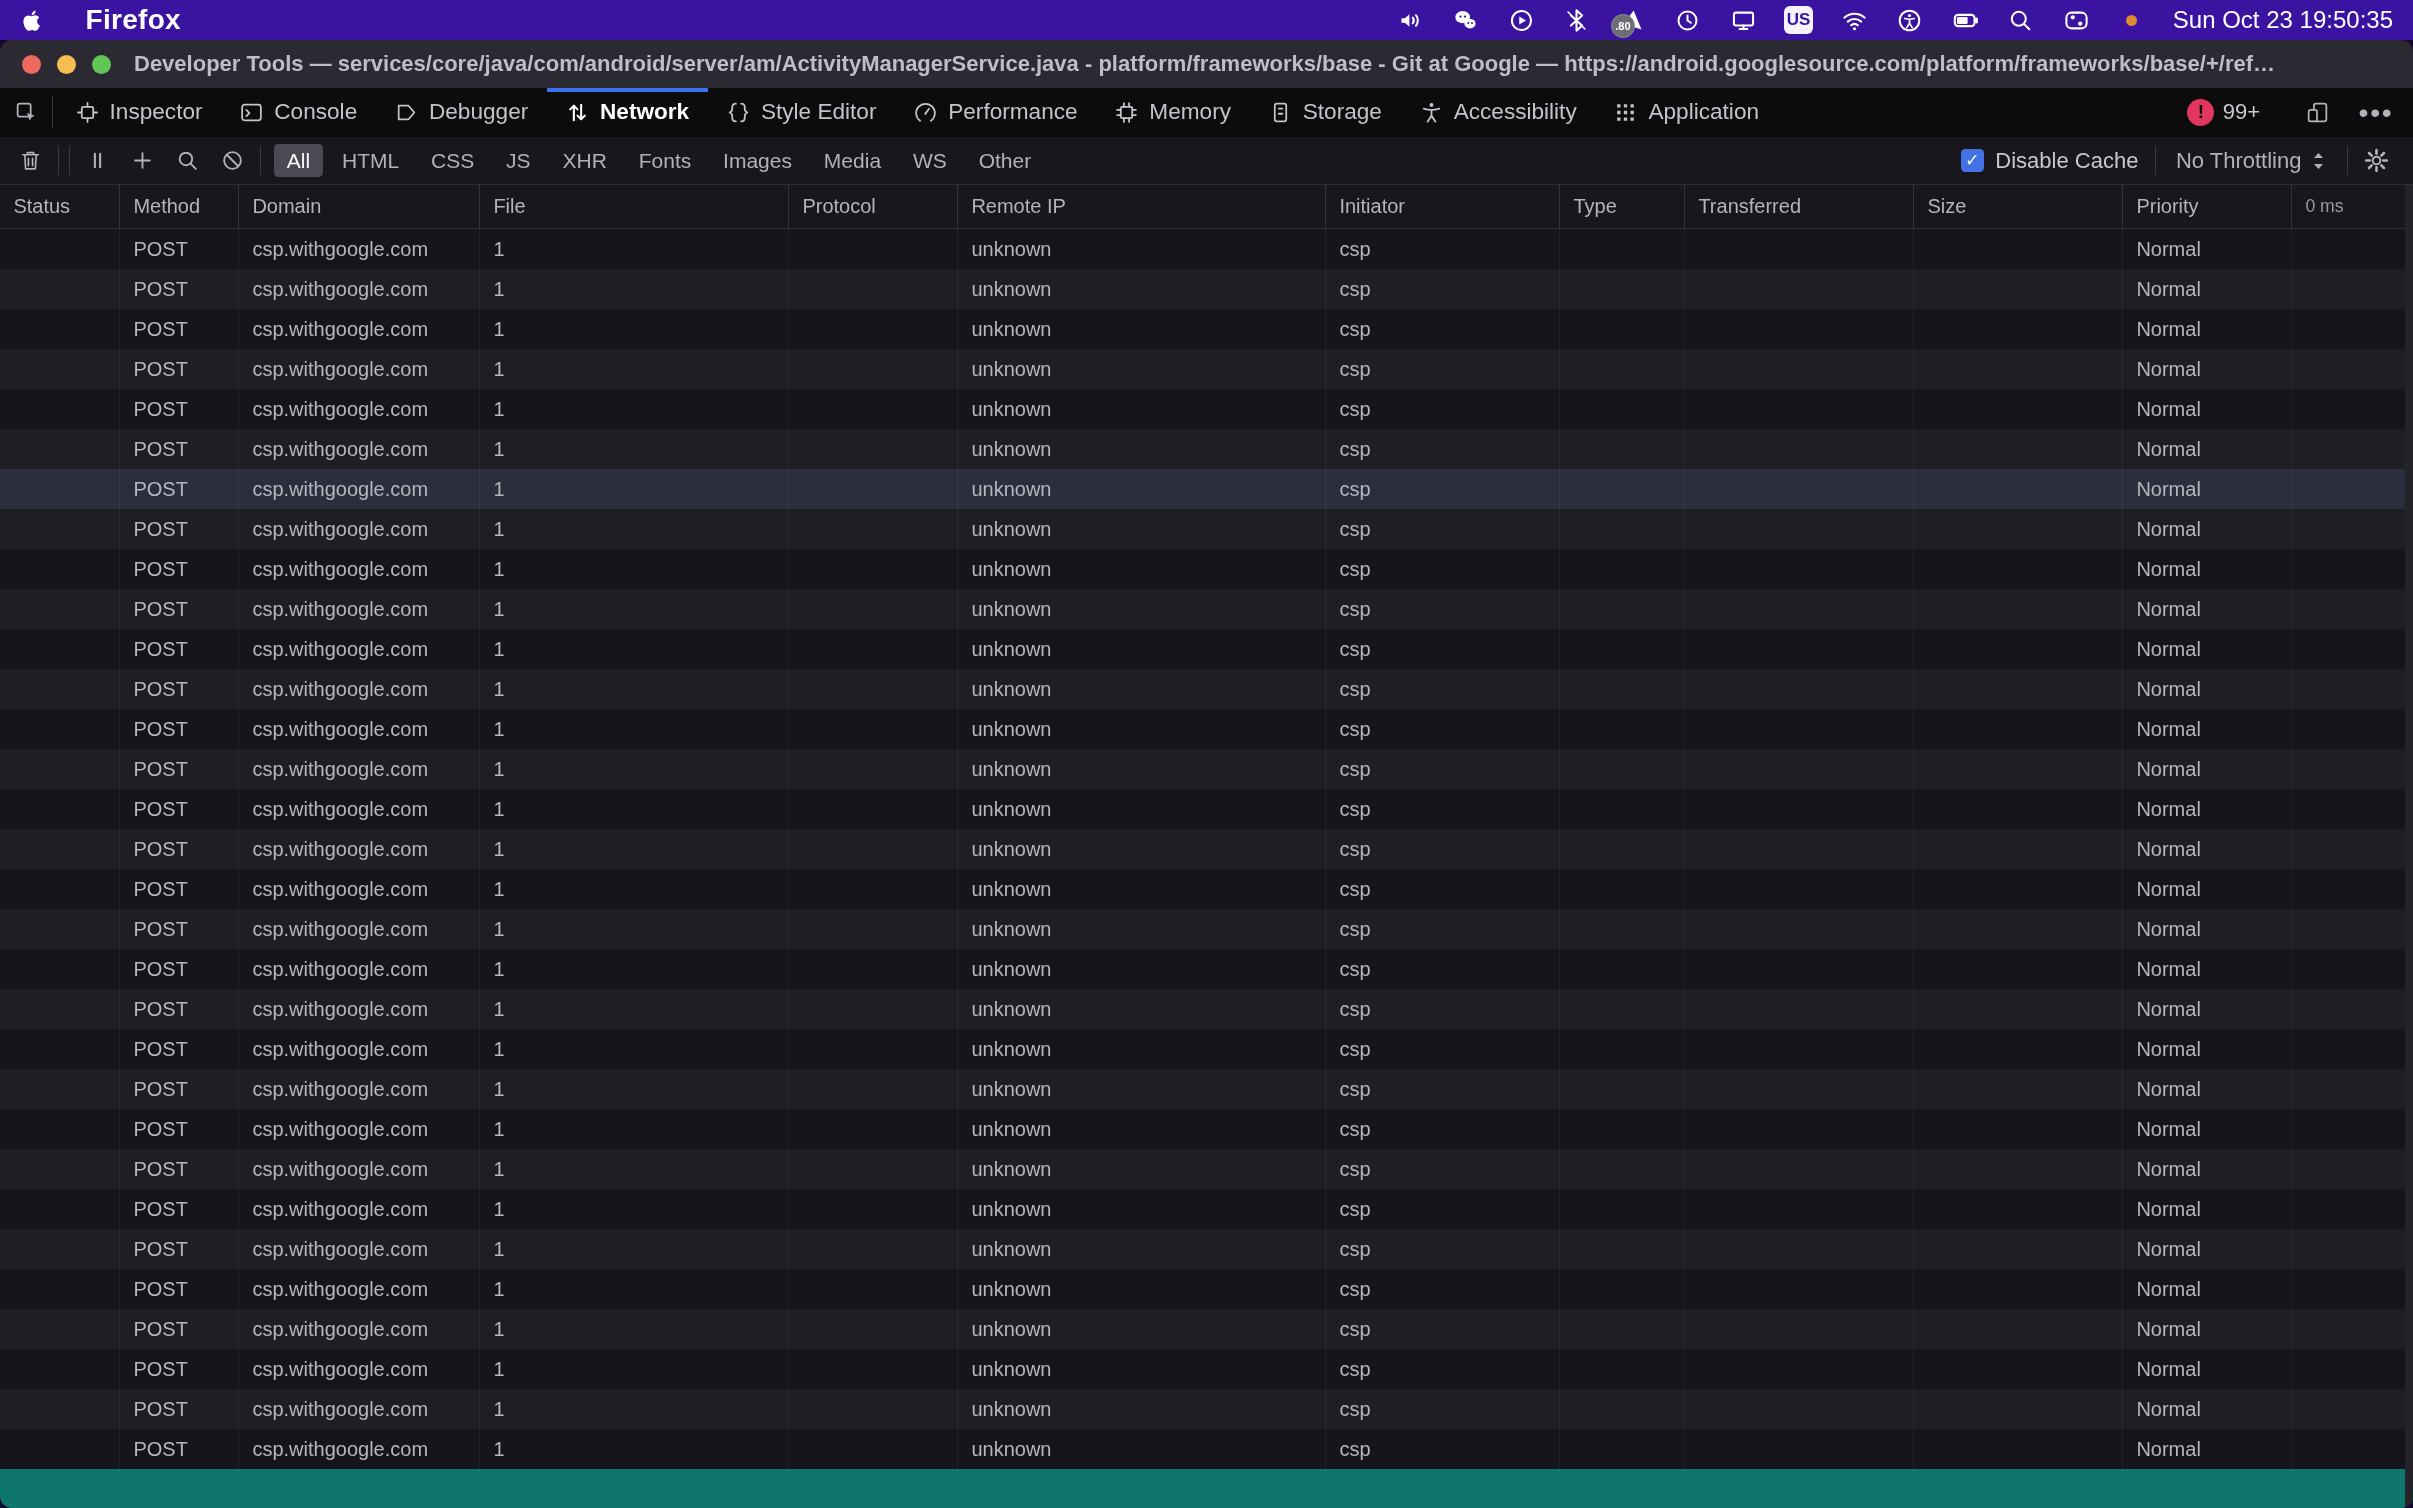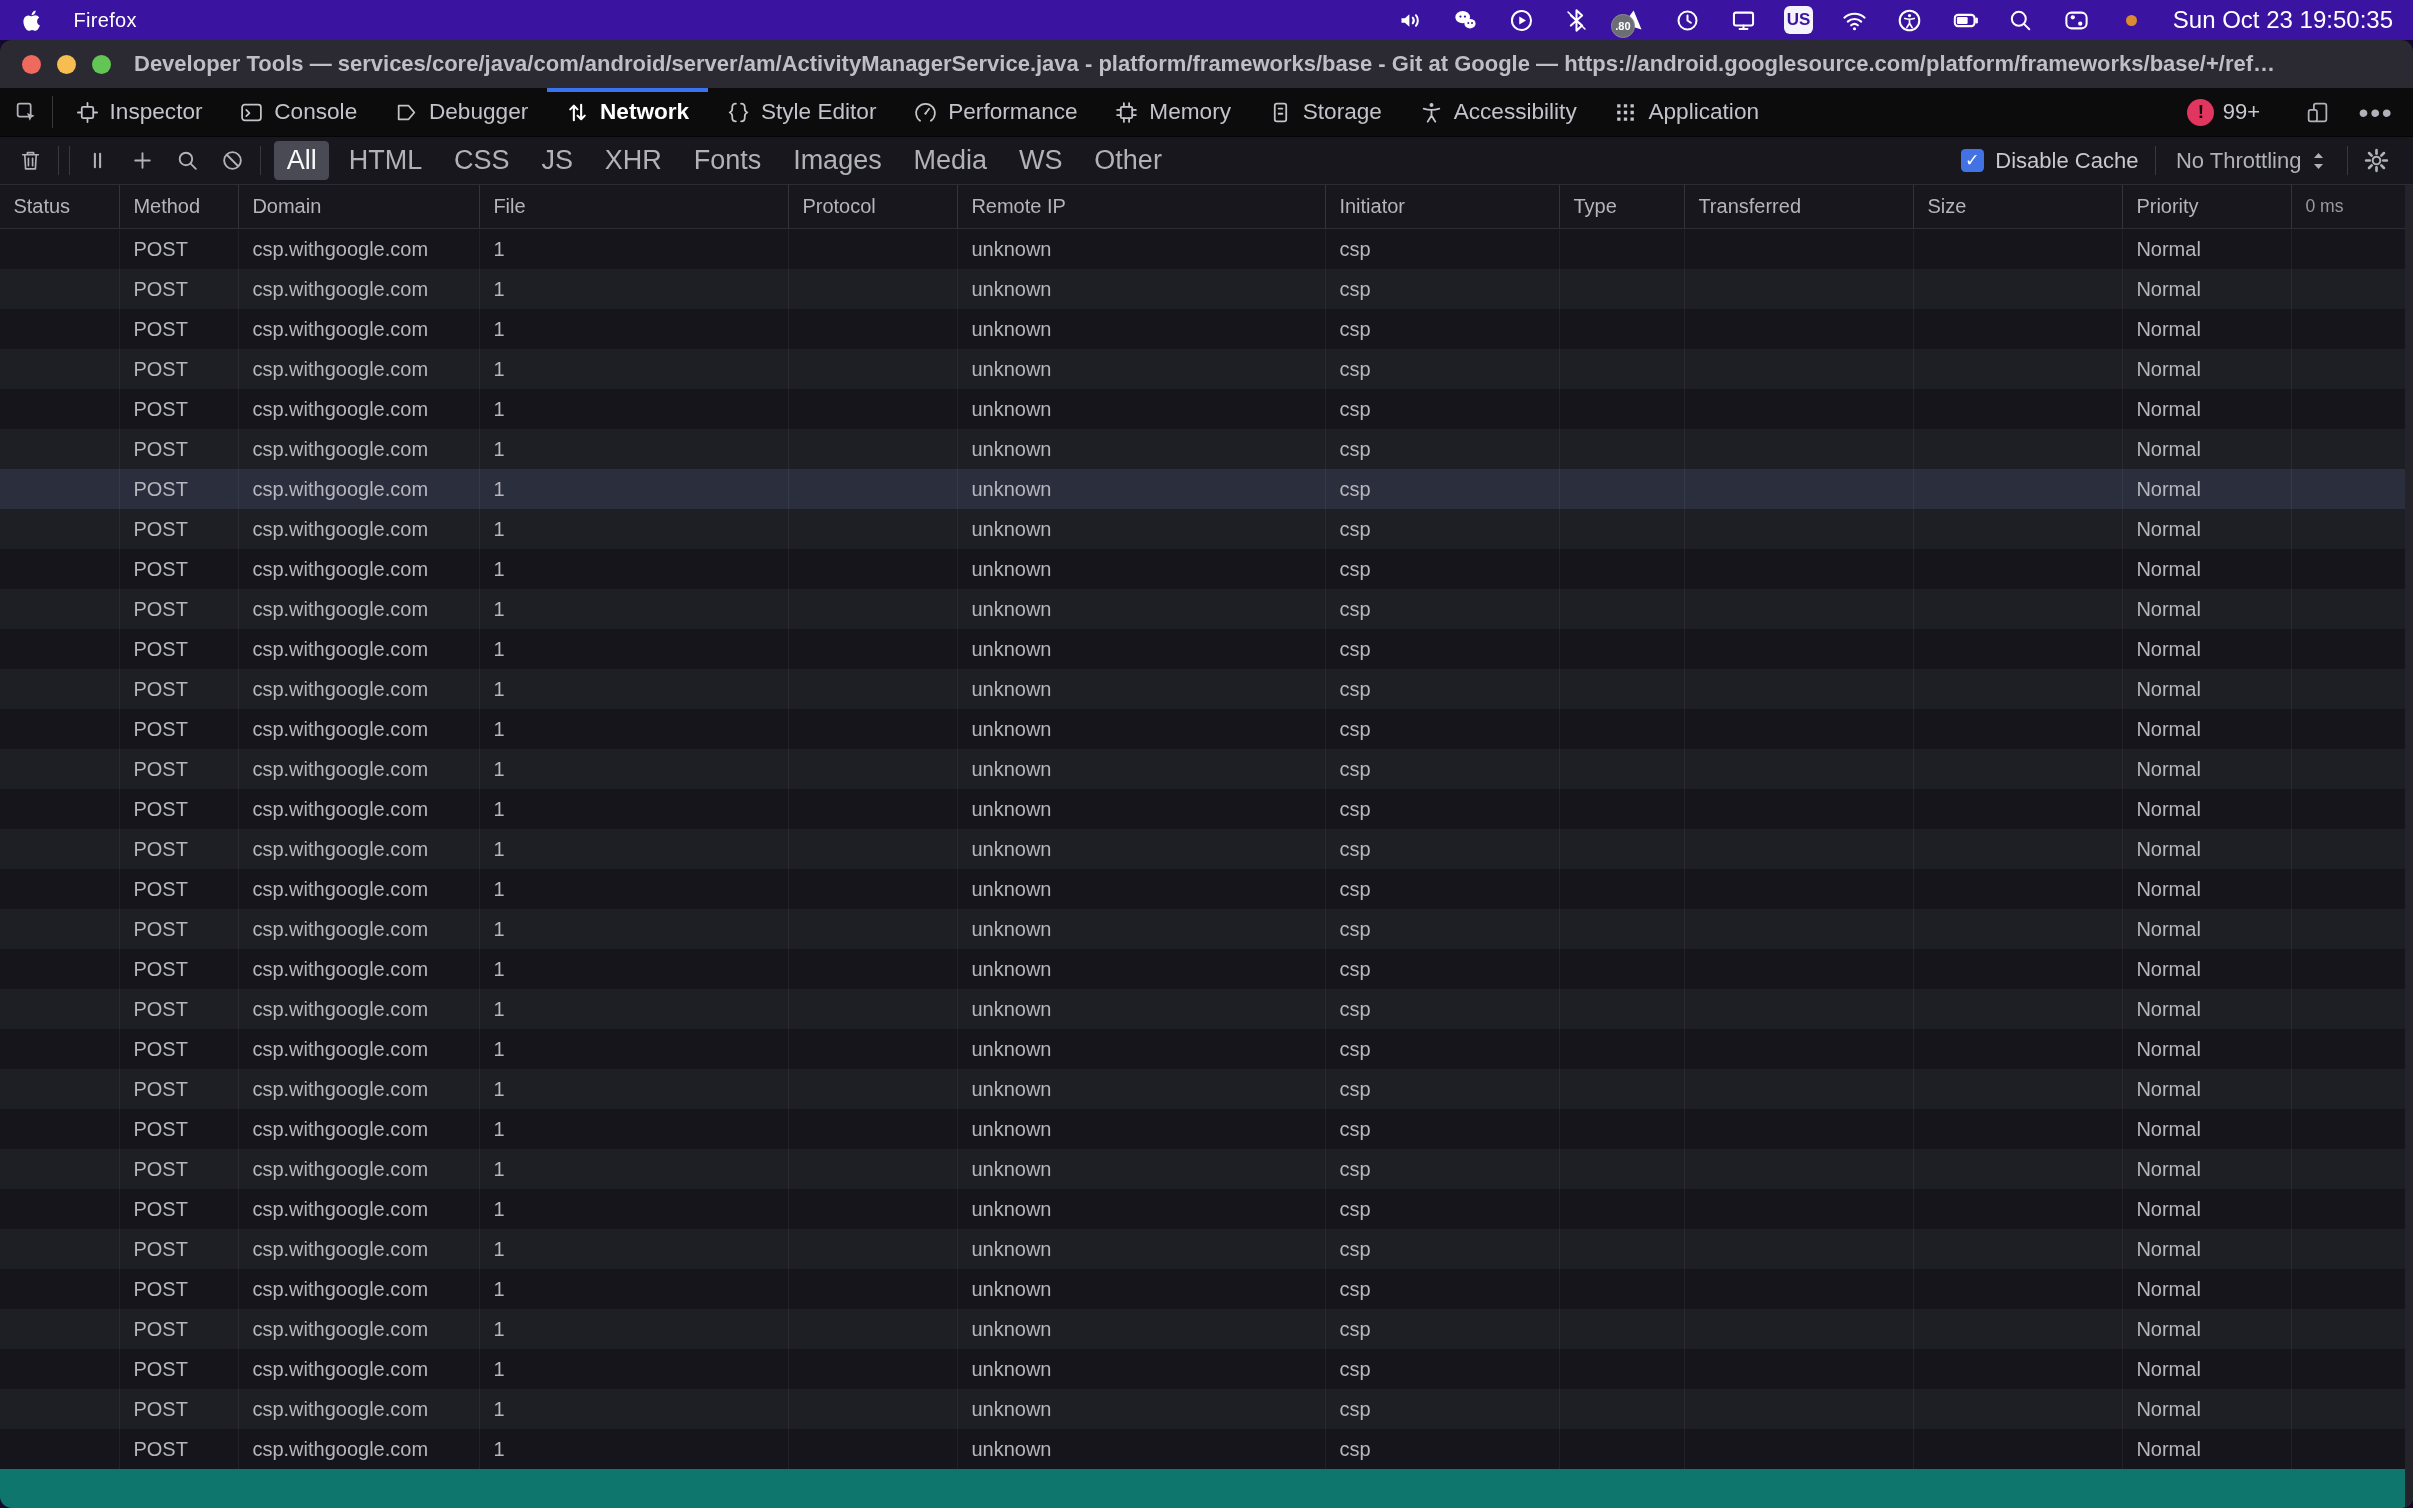--- a/index.html
+++ b/index.html
@@ -5,21 +5,21 @@
   * { margin:0; padding:0; box-sizing:border-box; }
   html,body { width:2413px; height:1508px; overflow:hidden; }
   body { font-family:"Liberation Sans","DejaVu Sans",sans-serif; background:#14082e; }
   .screen { width:2413px; height:1508px; display:flex; flex-direction:column; }
 
   
   .menubar { height:40px; background:var(--c-menubar,#3a14a0); display:flex; align-items:center;
              color:#fff; flex:0 0 40px; padding:0 20px; }
   .mb-left { display:flex; align-items:center; gap:28.5px; }
   .mb-apple svg { width:25px; height:25px; display:block; }
-  .mb-app { font-size:20px; font-weight:400; letter-spacing:0.3px; }
+  .mb-app { font-size:28px; font-weight:700; letter-spacing:0.3px;margin-left:12px; }
   .mb-right { margin-left:auto; display:flex; align-items:center; gap:27px; }
   .mb-ic { width:28.5px; height:28.5px; display:flex; align-items:center; justify-content:center; position:relative; color:#fff; }
   .mb-ic svg { width:27px; height:27px; display:block; }
   .mb-kbd { width:35px; height:28.5px; background:#f5f3fb; border-radius:5.9px; color:#3a14a0;
             font-size:17px; font-weight:700; display:flex; align-items:center; justify-content:center; }
   .mb-badge { position:absolute; left:-6.7px; bottom:-3.4px; background:#6d6d76; border:0.8px solid #8a8a93;
               border-radius:50%; width:23.5px; height:23.5px; font-size:11px; font-weight:700; color:#fff;
               display:flex; align-items:center; justify-content:center; }
   .mb-dot { width:11px; height:11px; border-radius:50%; background:var(--c-recdot,#d98a33); }
   .mb-clock { font-size:24px; font-weight:500; white-space:nowrap; }
@@ -60,21 +60,21 @@
                 display:flex; align-items:center; padding:0 13.4px 0 8.4px; }
   .ntb-ic { width:45px; display:flex; align-items:center; justify-content:center; color:#b1b1b9; }
   .ntb-ic svg { width:25px; height:25px; }
   .nettoolbar .vsep { height:28.5px; margin:0 5px; align-self:center; }
   .filterbox { flex:1; display:flex; align-items:center; gap:10px; padding-left:13.4px; min-width:0; }
   .filterbox svg { width:23.5px; height:23.5px; color:#8f8f98; flex:0 0 auto; }
   .filterbox input { flex:1; background:transparent; border:none; outline:none; color:#d7d7db;
                      font-size:22.6px; font-family:inherit; }
   .filterbox input::placeholder { color:#75757f; }
   .pills { display:flex; align-items:center; gap:6.7px; margin:0 8.4px; }
-  .pill { padding:4.2px 12.6px; border-radius:4.2px; color:#b1b1b9; font-size:27px; white-space:nowrap; }
+  .pill { padding:4.2px 12.6px; border-radius:4.2px; color:#b1b1b9; font-size:21px; white-space:nowrap; }
   .pill.selected { background:#4a4a55; color:#f9f9fa; }
   .cachegrp { display:flex; align-items:center; gap:11.7px; margin:0 11.7px; }
   .checkbox { width:22.6px; height:22.6px; border-radius:4.2px; background:var(--c-check,#4272e4);
               display:flex; align-items:center; justify-content:center; color:#fff; font-size:17.6px; font-weight:700; }
   .cachelabel { color:#c8c8ce; font-size:22px; white-space:nowrap; }
   .throttle { display:flex; align-items:center; gap:8.4px; color:#b1b1b9; font-size:22px;
               margin:0 15px; white-space:nowrap; }
   .throttle svg { width:17px; height:20px; }
   .gearbtn { width:47px; display:flex; align-items:center; justify-content:center; color:#b1b1b9; }
   .gearbtn svg { width:27px; height:27px; }

